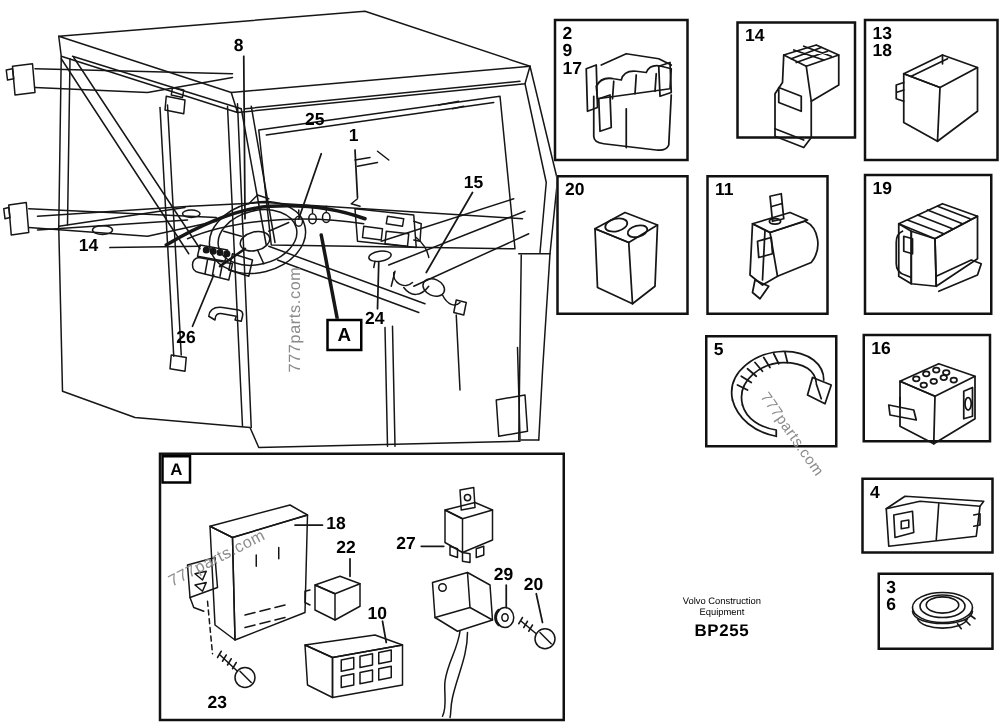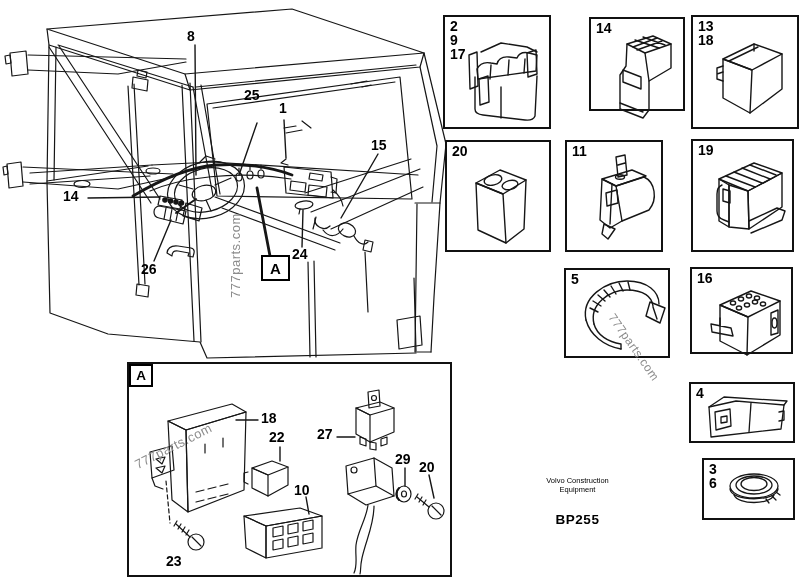--- a/index.html
+++ b/index.html
@@ -17,21 +17,21 @@
   .plabels{position:absolute;top:2px;left:5px;font-weight:bold;font-size:14px;
            line-height:14px;z-index:2;}
   .plabels span{display:block;}
   .pbox svg{position:absolute;left:0;top:0;}
   .wm{position:absolute;font-size:13px;letter-spacing:.5px;white-space:nowrap;z-index:3;}
   .wm-cab{left:243px;top:283px;transform:rotate(-90deg);transform-origin:0 100%;}
   .wm-detail{left:139px;top:457px;transform:rotate(-27deg);transform-origin:0 100%;}
   .wm-grid{left:617px;top:311px;transform:rotate(55deg);transform-origin:0 0;font-size:12px;}
   .footer{position:absolute;left:525px;top:477px;width:105px;text-align:center;}
   .footer .small{font-size:7.5px;line-height:8.5px;}
-  .footer .code{font-size:13.5px;font-weight:bold;margin-top:18px;letter-spacing:.5px;}
+  .footer .code{font-size:13.5px;font-weight:bold;margin-top:3px;letter-spacing:.5px;}
 </style>
 </head>
 <body>
 
 <div id="page">
 
   <svg class="art" width="460" height="578" viewBox="0 0 460 578">
     <g fill="none" stroke="#161616" stroke-width="1.2" stroke-linecap="round" stroke-linejoin="round">
 
       <path d="M47,29 L292,9 L424,53 L185,74 Z"></path>

